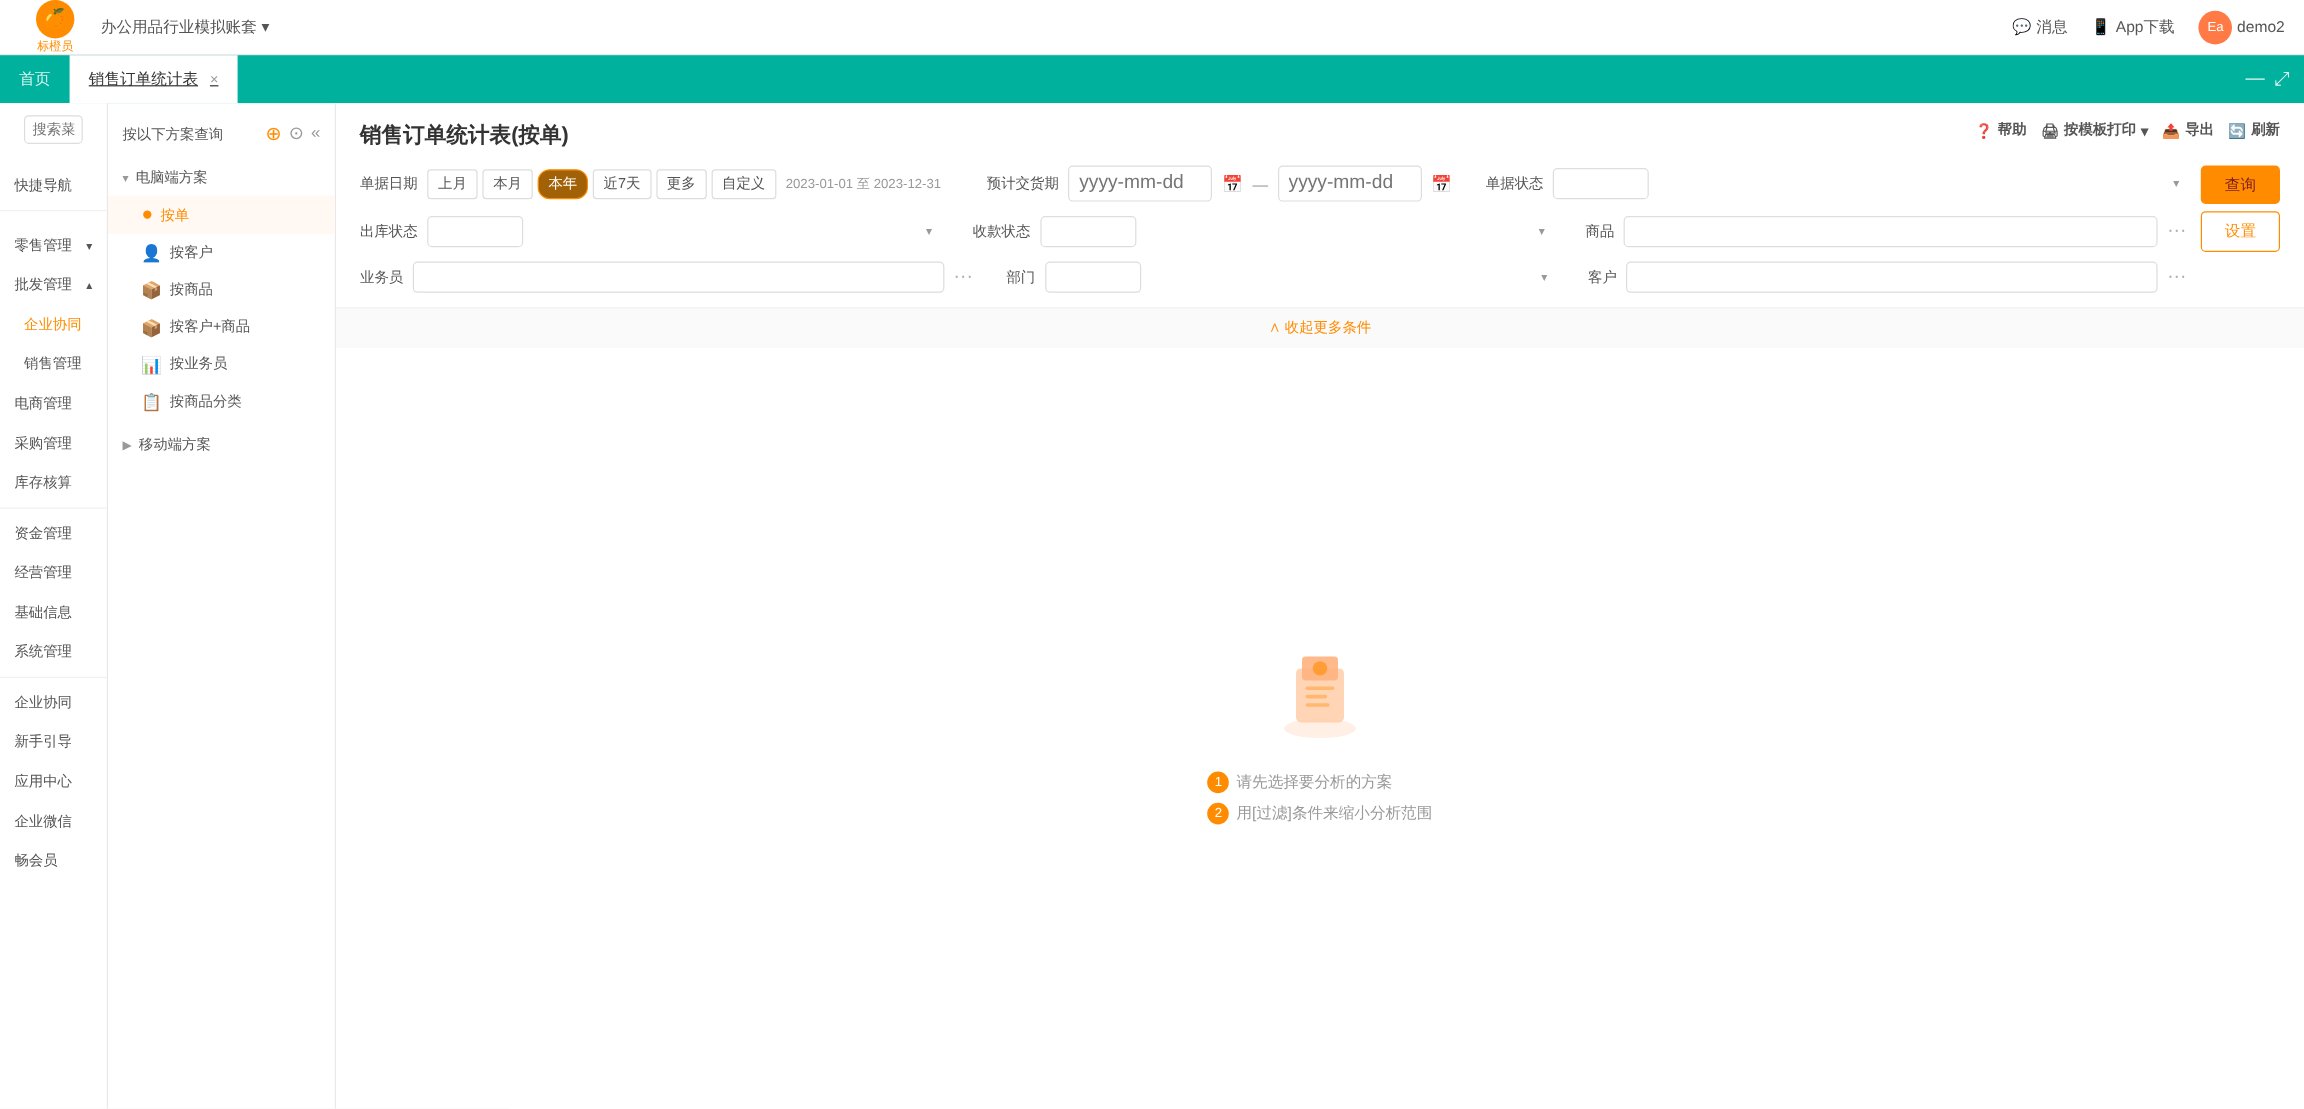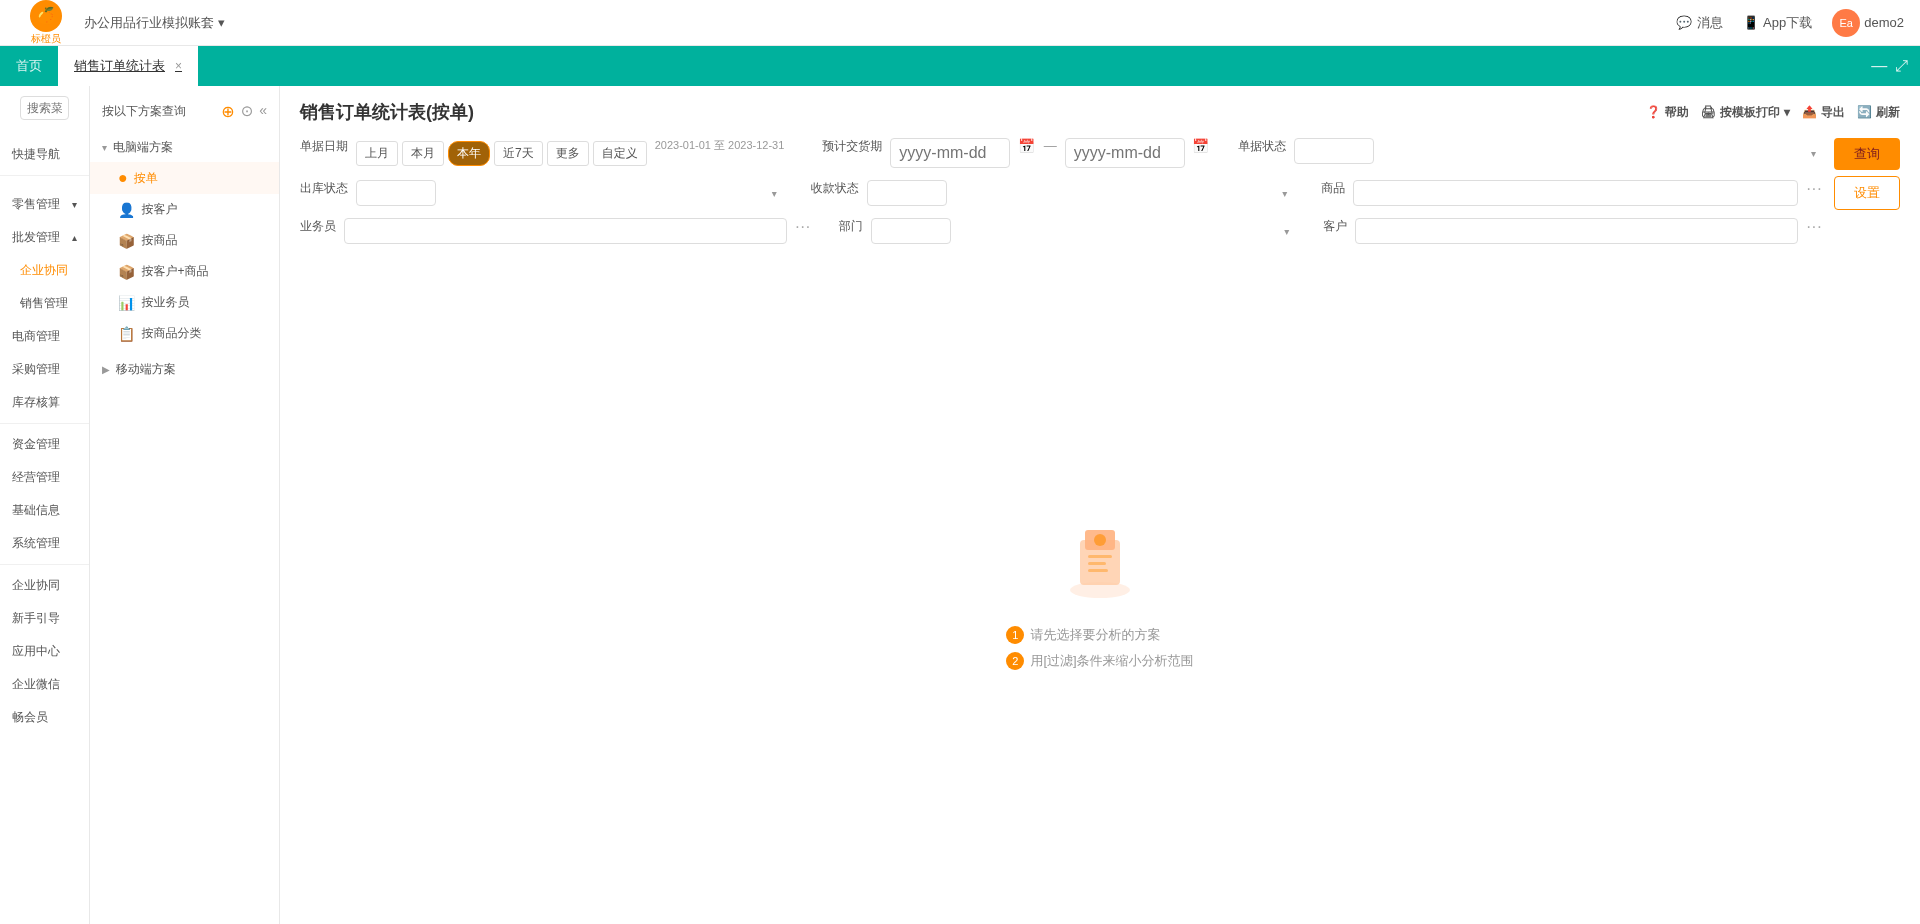--- a/index.html
+++ b/index.html
@@ -141,30 +141,31 @@
     .filter-area {
       padding: 14px 20px 0 20px;
       background: #fff;
     }
     .filter-title {
       font-size: 18px;
       font-weight: bold;
       color: #333;
       margin-bottom: 14px;
       display: flex;
-      align-items: center;
+      align-items: flex-start;
       justify-content: space-between;
     }
     .filter-title-actions { display: flex; gap: 12px; align-items: center; }
     .filter-title-action-btn {
       display: flex; align-items: center; gap: 4px;
       font-size: 12px; color: #555; cursor: pointer;
     }
     .filter-row {
       display: flex;
+      align-items: center;
       gap: 8px;
       margin-bottom: 12px;
       flex-wrap: nowrap;
     }
     .filter-label { font-size: 12px; color: #555; white-space: nowrap; min-width: fit-content; }
     .filter-date-group { display: flex; align-items: center; gap: 4px; }
     .date-btn {
       padding: 3px 8px;
       border: 1px solid #ddd;
       border-radius: 3px;
@@ -491,20 +492,24 @@
           </div>
 
           <div class="action-buttons">
             <button class="search-btn">查询</button>
             <button class="setting-btn">设置</button>
           </div>
         </div>
 
       </div>
 
+      <div class="collapse-more">
+        <span>∧</span>
+        <span>收起更多条件</span>
+      </div>
 
       <div class="empty-state">
         <div class="empty-icon">
           <svg viewBox="0 0 100 100" xmlns="http://www.w3.org/2000/svg">
             <ellipse cx="50" cy="80" rx="30" ry="8" fill="#ffe0cc" opacity="0.5"></ellipse>
             <rect x="30" y="30" width="40" height="45" rx="4" fill="#ffcba4" opacity="0.8"></rect>
             <rect x="35" y="20" width="30" height="20" rx="3" fill="#ffb380" opacity="0.9"></rect>
             <circle cx="50" cy="30" r="6" fill="#ff8c00" opacity="0.6"></circle>
             <rect x="38" y="45" width="24" height="3" rx="1.5" fill="#ff8c00" opacity="0.4"></rect>
             <rect x="38" y="52" width="18" height="3" rx="1.5" fill="#ff8c00" opacity="0.4"></rect>

